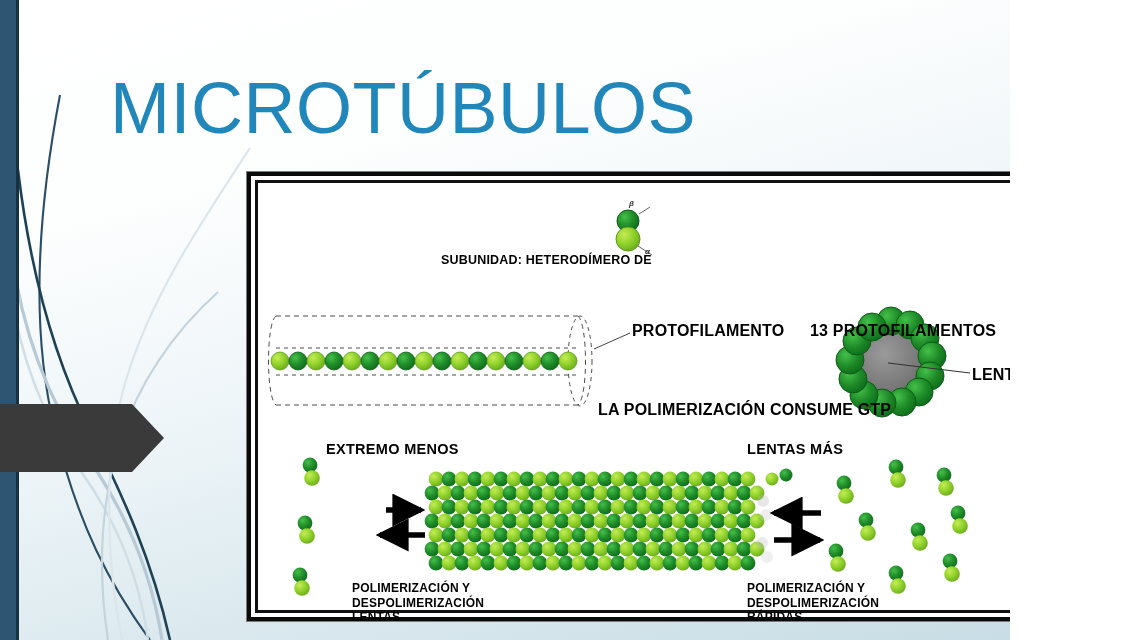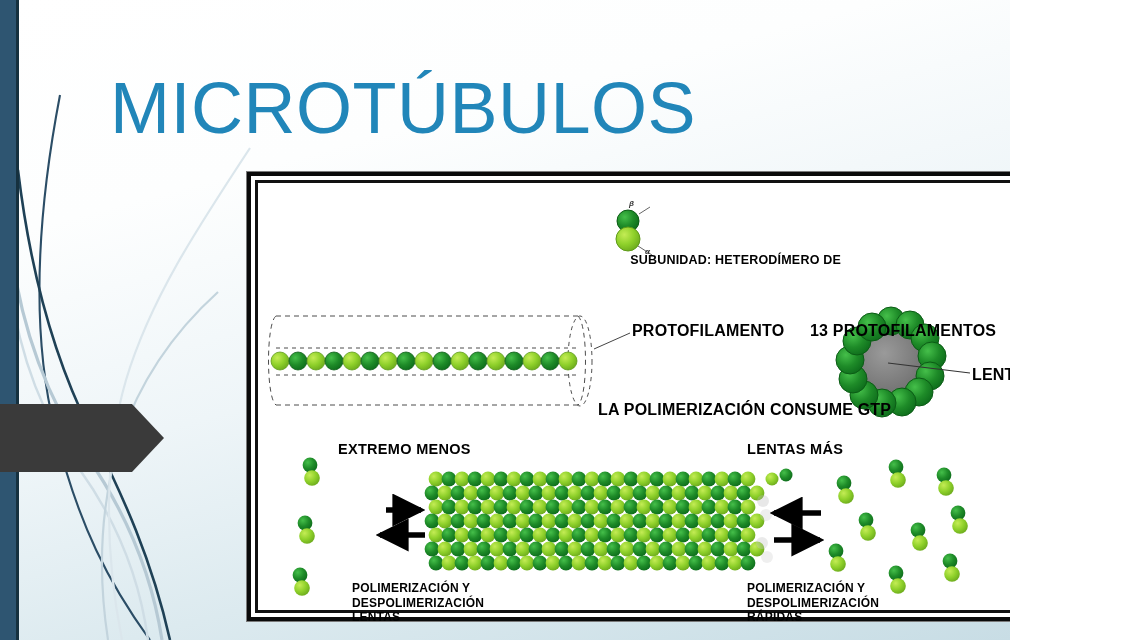--- a/index.html
+++ b/index.html
@@ -50,21 +50,21 @@
     background:#ffffff;
     box-sizing:border-box;
   }
   .fig-canvas{position:absolute;left:0;top:0;width:765px;height:435px;}
   .lbl{
     position:absolute;
     font-family:"Liberation Sans",sans-serif;
     font-weight:bold;color:#000000;
     white-space:pre-line;
   }
-  .lbl-sub{font-size:12.5px;text-align:right;line-height:15px;letter-spacing:0.2px;}
+  .lbl-sub{font-size:12.5px;text-align:left;line-height:15px;letter-spacing:0.2px;}
   .lbl-small{font-size:16px;letter-spacing:0.2px;}
   .lbl-mid{font-size:14.5px;letter-spacing:0.3px;}
   .lbl-cap{font-size:12px;line-height:14.5px;letter-spacing:0.2px;}
   .greek{font-family:"DejaVu Serif",serif;font-style:italic;font-weight:bold;}
 </style>
 </head>
 <body>
 
 <div id="slide">
 
@@ -456,21 +456,21 @@
       <div class="lbl lbl-sub" style="left:183px;top:70px;width:400px;">SUBUNIDAD: HETERODÍMERO DE</div>
 
       <div class="lbl" style="left:371px;top:16px;font-size:8px;font-style:italic;color:#333;">β</div>
       <div class="lbl" style="left:387px;top:64px;font-size:8px;font-style:italic;color:#333;">α</div>
 
       <div class="lbl lbl-small" style="left:374px;top:139px;">PROTOFILAMENTO</div>
       <div class="lbl lbl-small" style="left:552px;top:139px;">13 PROTOFILAMENTOS</div>
       <div class="lbl lbl-small" style="left:714px;top:183px;">LENTAS</div>
       <div class="lbl lbl-small" style="left:340px;top:218px;">LA POLIMERIZACIÓN CONSUME GTP</div>
 
-      <div class="lbl lbl-mid" style="left:80px;top:258px;">EXTREMO MENOS</div>
+      <div class="lbl lbl-mid" style="left:68px;top:258px;">EXTREMO MENOS</div>
       <div class="lbl lbl-mid" style="left:489px;top:258px;">LENTAS MÁS</div>
 
       <div class="lbl lbl-cap" style="left:94px;top:398px;">POLIMERIZACIÓN Y
 DESPOLIMERIZACIÓN
 LENTAS</div>
       <div class="lbl lbl-cap" style="left:489px;top:398px;">POLIMERIZACIÓN Y
 DESPOLIMERIZACIÓN
 RÁPIDAS</div>
 
     </div>

